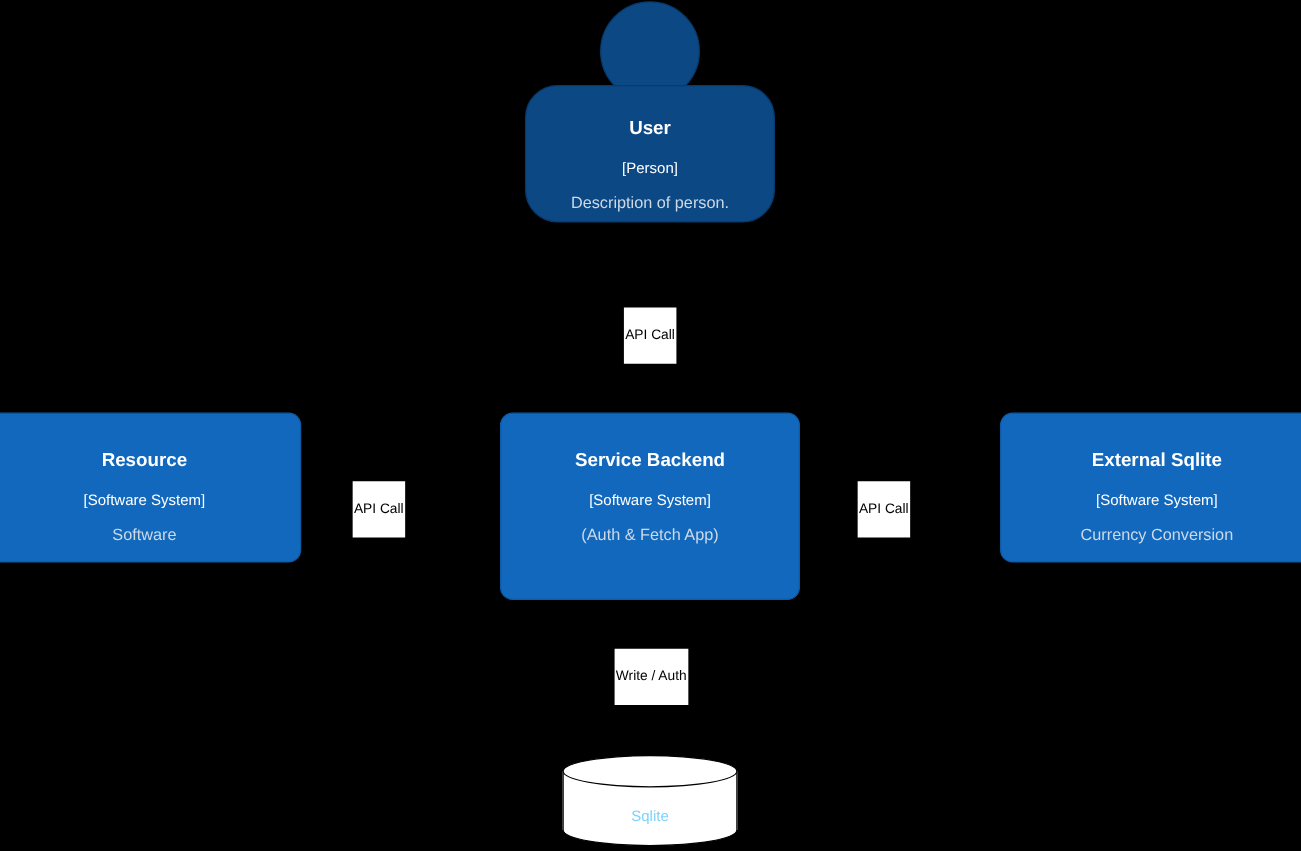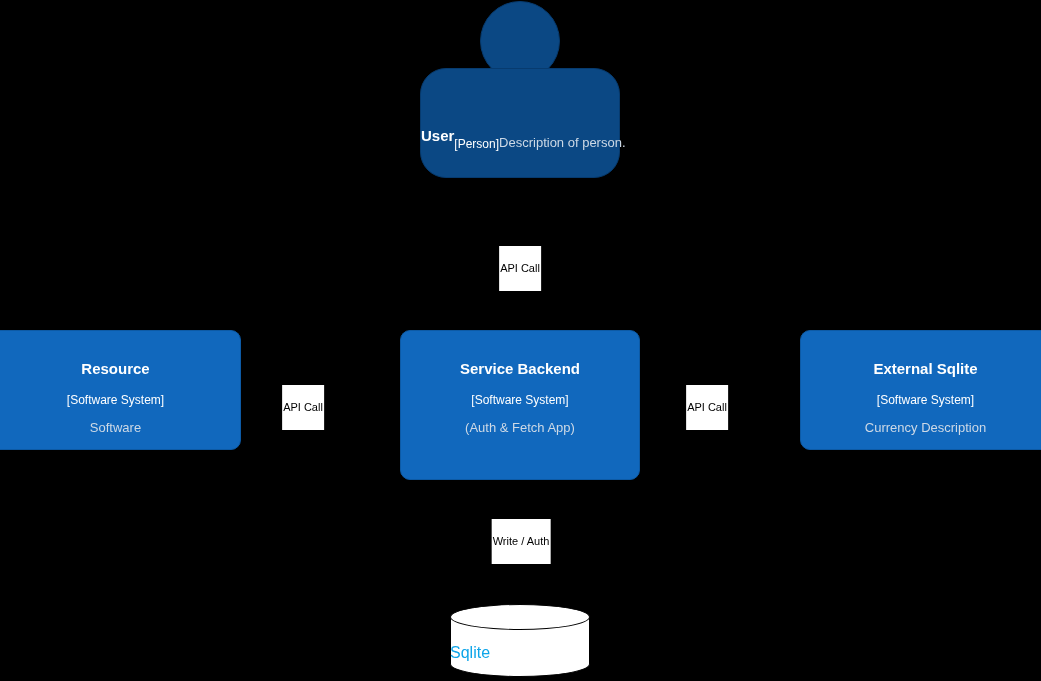--- a/index.html
+++ b/index.html
@@ -31,20 +31,21 @@
     border-radius: 50%;
     box-sizing: border-box;
   }
   .person-body {
     position: absolute;
     background: #0b4884;
     border: 1px solid #073b6f;
     border-radius: 26px;
     box-sizing: border-box;
     display: flex;
+    flex-direction: column;
     align-items: center;
     justify-content: flex-start;
     text-align: center;
   }
 
   
   .system {
     position: absolute;
     background: #1168bd;
     border: 1px solid #0d5aa5;
@@ -108,23 +109,23 @@
     left: 0;
     background: #ffffff;
     border: 1px solid #000000;
     border-radius: 50%;
     box-sizing: border-box;
   }
   .db-label {
     position: absolute;
     left: 0;
     width: 100%;
-    text-align: left;
-    color: #0ea5e9;
-    font-size: 16px;
+    text-align: center;
+    color: #7dd3fc;
+    font-size: 12px;
     line-height: 14px;
     white-space: nowrap;
   }
 
   
   .edge-line {
     position: absolute;
     background: #000000;
   }
 
@@ -168,21 +169,21 @@
 
   <div class="system" style="left:400px; top:330px; width:240px; height:150px; padding-top:29px;">
     <div class="shape-title">Service Backend</div>
     <div class="shape-type">[Software System]</div>
     <div class="shape-desc" style="margin-top:14px;">(Auth &amp; Fetch App)</div>
   </div>
 
   <div class="system" style="left:800px; top:330px; width:251px; height:120px; padding-top:29px;">
     <div class="shape-title">External Sqlite</div>
     <div class="shape-type">[Software System]</div>
-    <div class="shape-desc" style="margin-top:14px;">Currency Description</div>
+    <div class="shape-desc" style="margin-top:14px;">Currency Conversion</div>
   </div>
 
   <div class="db" style="left:450px; top:604px; width:140px; height:73px;">
     <div class="db-body" style="top:13px; width:140px; height:47px;"></div>
     <div class="db-bottom" style="top:47px; width:140px; height:26px;"></div>
     <div class="db-top" style="top:0px; width:140px; height:26px;"></div>
     <div class="db-label" style="top:42px;">Sqlite</div>
   </div>
 
   <div class="edge-label" style="left:520px; top:246px;">API Call</div>

